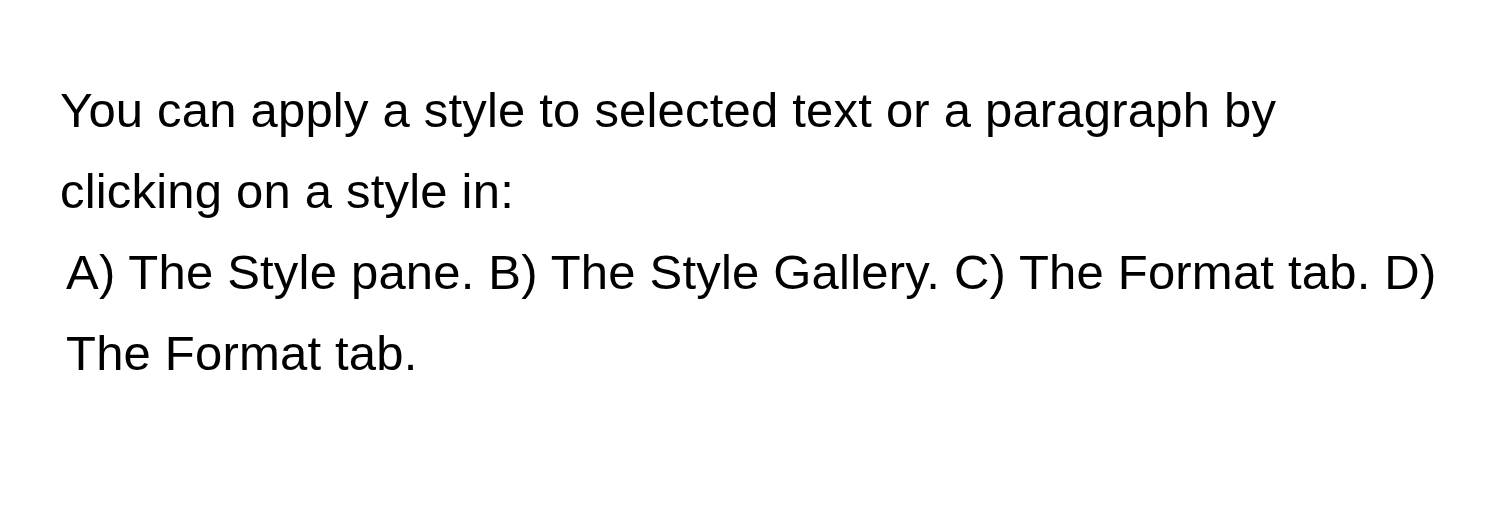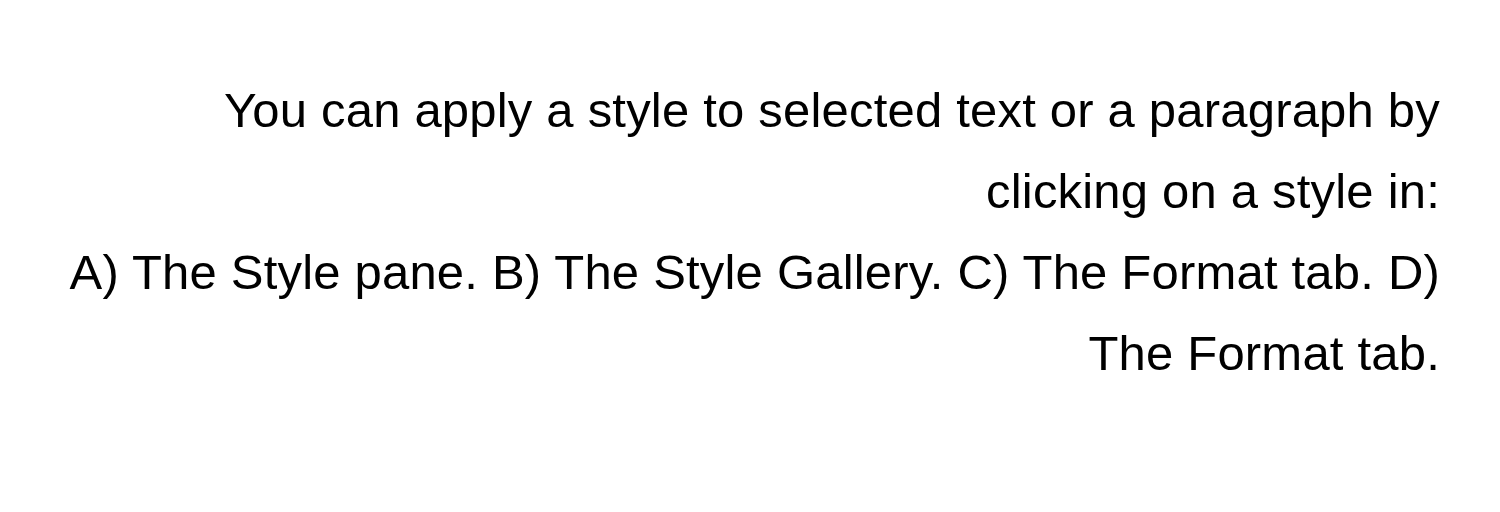--- a/index.html
+++ b/index.html
@@ -12,27 +12,27 @@
       height: 512px;
       background: #ffffff;
       font-family: -apple-system, BlinkMacSystemFont, "Segoe UI", Helvetica, Arial, sans-serif;
       padding: 70px 60px 60px 60px;
     }
     .question-container {
       font-size: 49px;
       line-height: 1.65;
       color: #000000;
       letter-spacing: 0.2px;
-      text-align: right;
     }
     .question-text {
       display: block;
     }
     .choices {
       display: block;
+      margin-left: 6px;
     }
   </style>
 </head>
 <body>
 
 <div class="question-container">
   <span class="question-text">You can apply a style to selected text or a paragraph by clicking on a style in:</span>
   <span class="choices">A) The Style pane. B) The Style Gallery. C) The Format tab. D) The Format tab.</span>
 </div>
 

